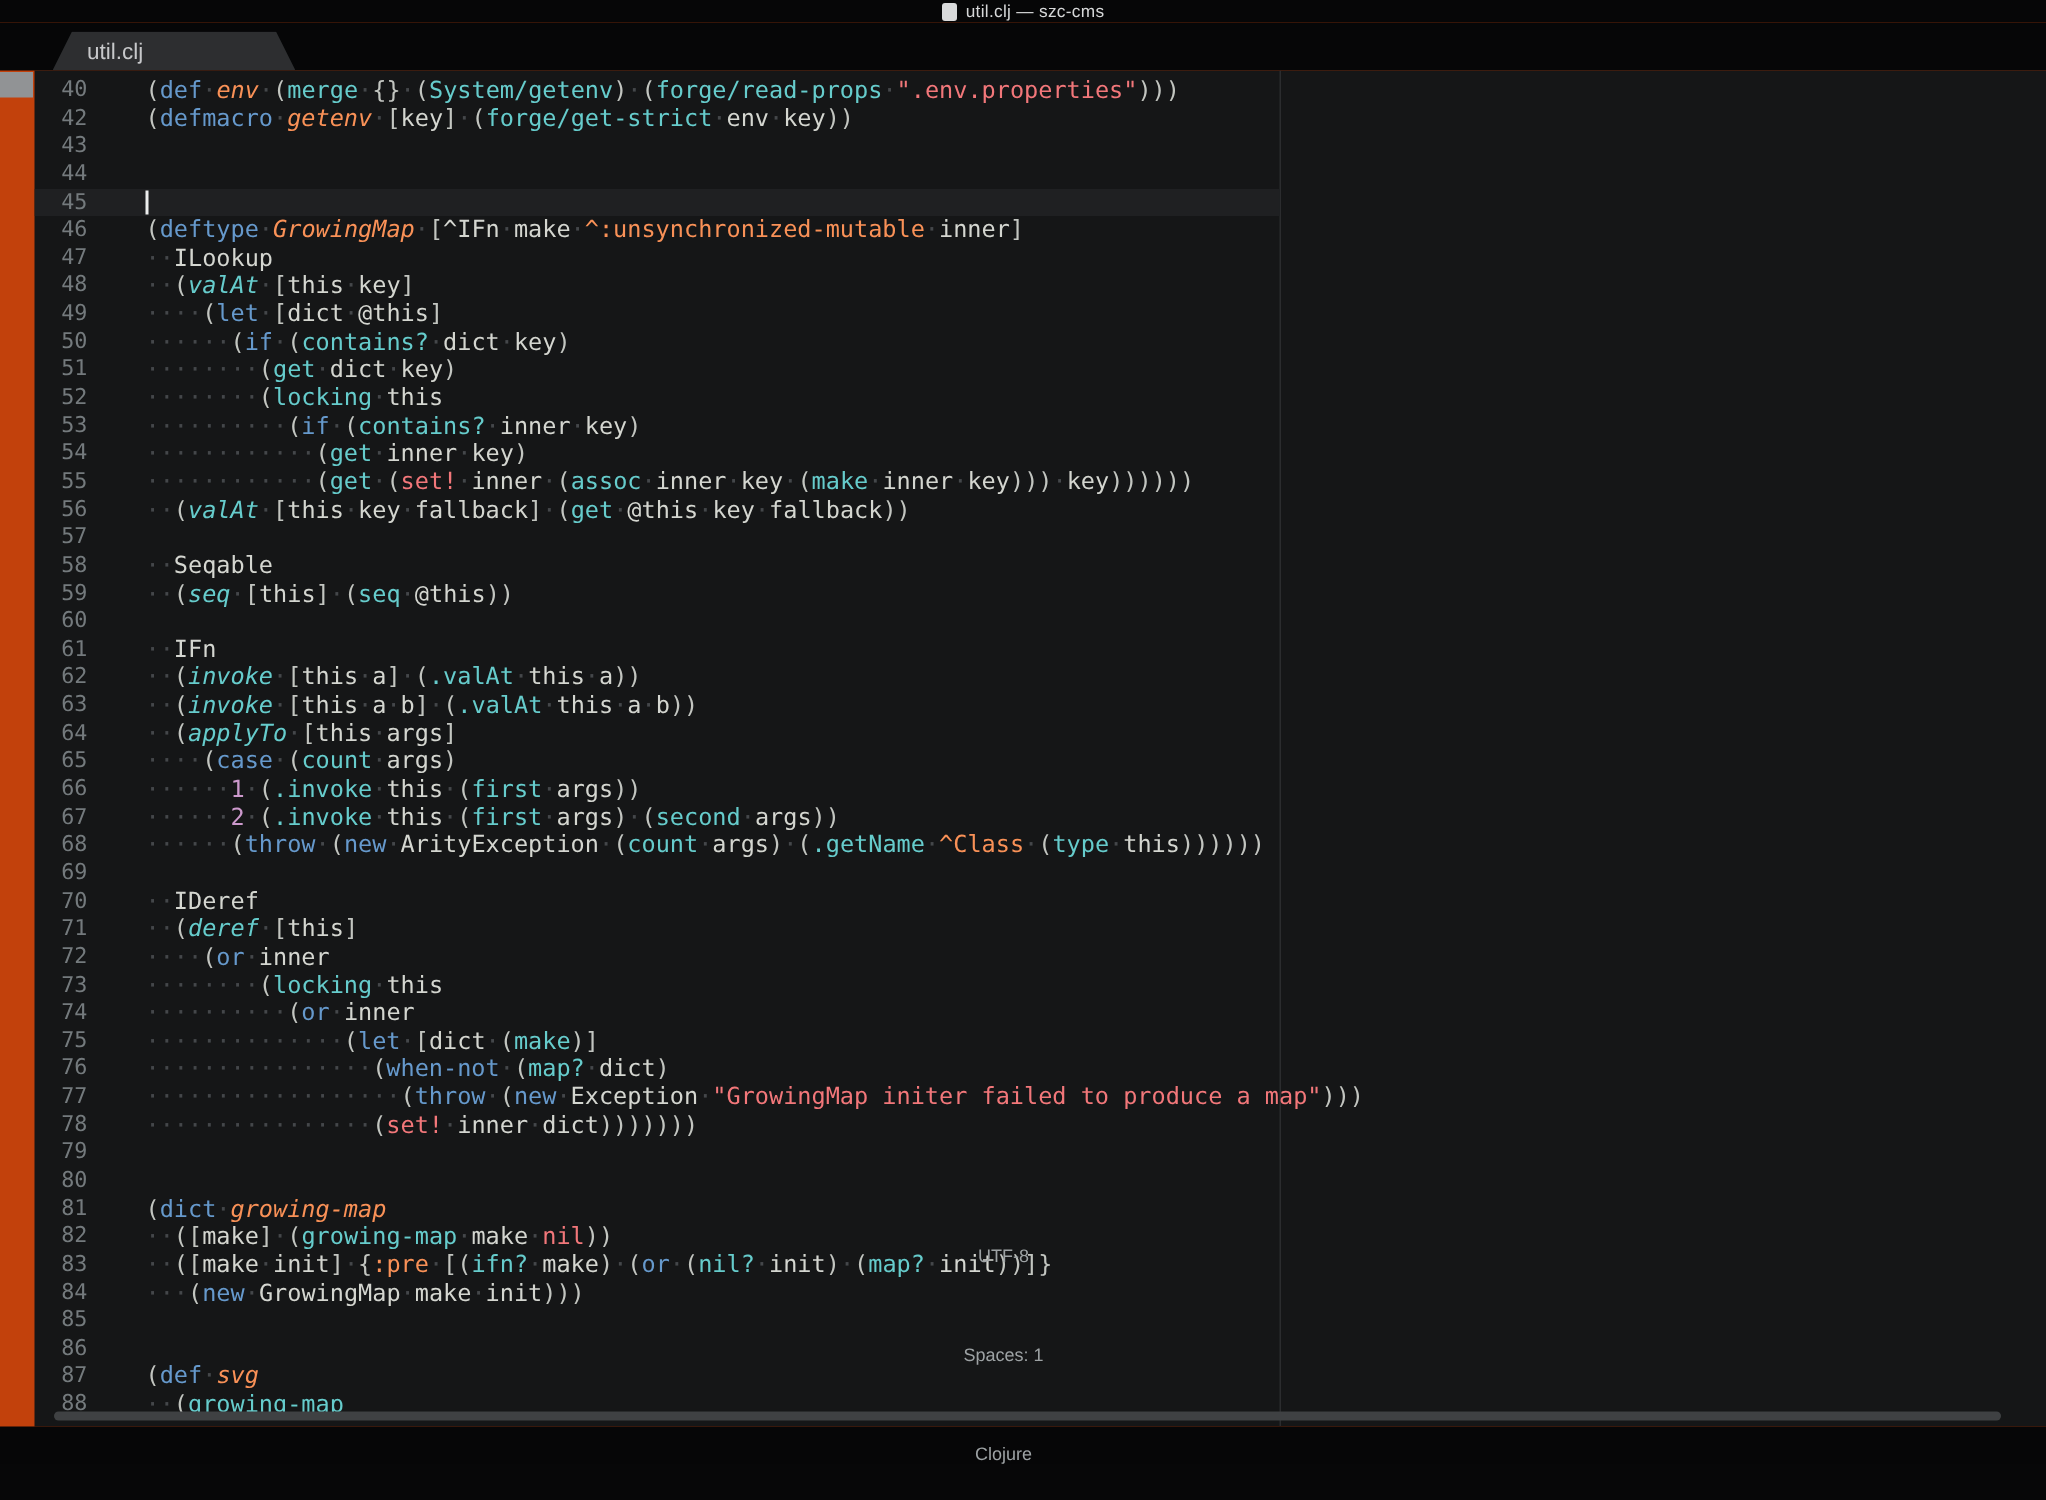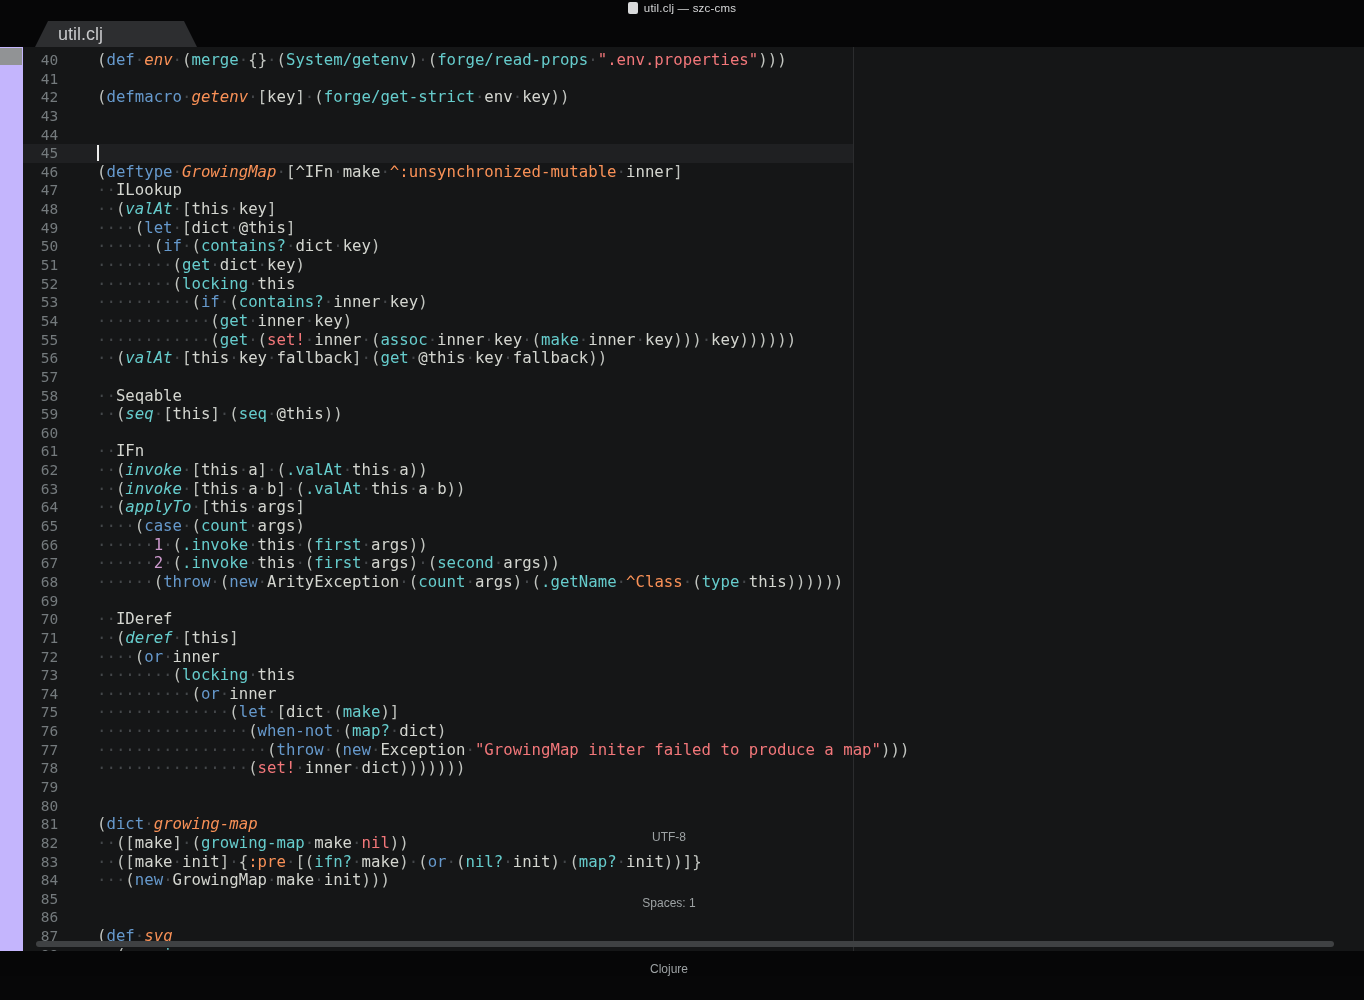--- a/index.html
+++ b/index.html
@@ -1,30 +1,30 @@
 <!DOCTYPE html>
 <html><head>
 <meta charset="utf-8">
 <style>
   html,body{margin:0;padding:0;background:#070708;}
-  .window{position:relative;width:1364px;height:976px;background:#c4b5fd;overflow:hidden;
+  .window{position:relative;width:1364px;height:976px;background:#c2410c;overflow:hidden;
           font-family:"Liberation Sans",sans-serif;}
 
   
   .titlebar{position:absolute;top:0;left:0;right:0;height:15px;display:flex;align-items:center;
             justify-content:center;gap:6px;background:#060607;}
   .doc-icon{width:10px;height:12px;background:#d9dadb;border-radius:2px;display:inline-block;}
   .title-text{font-size:11.5px;color:#d6d7d8;letter-spacing:.2px;}
 
   
   .tabbar{position:absolute;top:15px;left:0;right:0;height:32px;background:#060607;}
   .tab{position:absolute;left:35px;bottom:0;width:162px;height:26px;background:#2d2e30;
        clip-path:polygon(13px 0,149px 0,100% 100%,0 100%);
        display:flex;align-items:center;padding-left:23px;box-sizing:border-box;
-       color:#c7c8ca;font-size:18px;}
+       color:#c7c8ca;font-size:15px;}
 
   
   .corner-box{position:absolute;left:0;top:48px;width:22px;height:17px;background:#919395;}
 
   
   .editor{position:absolute;top:47px;left:23px;right:0;bottom:25px;background:#151617;
           overflow:hidden;padding-top:4px;z-index:0;
           font-family:"DejaVu Sans Mono",monospace;font-size:15.7px;}
   .ruler{position:absolute;left:calc(74px + 80ch);top:0;bottom:0;width:1px;background:#2b2c2e;}
   .row{position:relative;height:18.65px;line-height:18.65px;white-space:pre;}
@@ -73,21 +73,20 @@
       <span>util.clj</span>
     </div>
   </div>
 
   <div class="corner-box"></div>
 
   <div class="editor">
     <div class="ruler"></div>
     <div>
         <div class="row"><span class="gut">40</span><span class="code"><span class="t-p">(</span><span class="t-kw">def</span><span class="t-ws">·</span><span class="t-dn">env</span><span class="t-ws">·</span><span class="t-p">(</span><span class="t-fn">merge</span><span class="t-ws">·</span><span class="t-p">{}</span><span class="t-ws">·</span><span class="t-p">(</span><span class="t-fn">System/getenv</span><span class="t-p">)</span><span class="t-ws">·</span><span class="t-p">(</span><span class="t-fn">forge/read-props</span><span class="t-ws">·</span><span class="t-st">".env.properties"</span><span class="t-p">)))</span></span></div>
-        <div class="row"><span class="gut">41</span><span class="code"></span></div>
         <div class="row"><span class="gut">42</span><span class="code"><span class="t-p">(</span><span class="t-kw">defmacro</span><span class="t-ws">·</span><span class="t-dn">getenv</span><span class="t-ws">·</span><span class="t-p">[</span><span class="t-tx">key</span><span class="t-p">]</span><span class="t-ws">·</span><span class="t-p">(</span><span class="t-fn">forge/get-strict</span><span class="t-ws">·</span><span class="t-tx">env</span><span class="t-ws">·</span><span class="t-tx">key</span><span class="t-p">))</span></span></div>
         <div class="row"><span class="gut">43</span><span class="code"></span></div>
         <div class="row"><span class="gut">44</span><span class="code"></span></div>
         <div class="row current"><span class="gut">45</span><span class="code"><span class="cursor"></span></span></div>
         <div class="row"><span class="gut">46</span><span class="code"><span class="t-p">(</span><span class="t-kw">deftype</span><span class="t-ws">·</span><span class="t-dn">GrowingMap</span><span class="t-ws">·</span><span class="t-p">[</span><span class="t-tx">^IFn</span><span class="t-ws">·</span><span class="t-tx">make</span><span class="t-ws">·</span><span class="t-mt">^:unsynchronized-mutable</span><span class="t-ws">·</span><span class="t-tx">inner</span><span class="t-p">]</span></span></div>
         <div class="row"><span class="gut">47</span><span class="code"><span class="t-ws">··</span><span class="t-tx">ILookup</span></span></div>
         <div class="row"><span class="gut">48</span><span class="code"><span class="t-ws">··</span><span class="t-p">(</span><span class="t-mn">valAt</span><span class="t-ws">·</span><span class="t-p">[</span><span class="t-tx">this</span><span class="t-ws">·</span><span class="t-tx">key</span><span class="t-p">]</span></span></div>
         <div class="row"><span class="gut">49</span><span class="code"><span class="t-ws">····</span><span class="t-p">(</span><span class="t-kw">let</span><span class="t-ws">·</span><span class="t-p">[</span><span class="t-tx">dict</span><span class="t-ws">·</span><span class="t-tx">@this</span><span class="t-p">]</span></span></div>
         <div class="row"><span class="gut">50</span><span class="code"><span class="t-ws">······</span><span class="t-p">(</span><span class="t-kw">if</span><span class="t-ws">·</span><span class="t-p">(</span><span class="t-fn">contains?</span><span class="t-ws">·</span><span class="t-tx">dict</span><span class="t-ws">·</span><span class="t-tx">key</span><span class="t-p">)</span></span></div>
         <div class="row"><span class="gut">51</span><span class="code"><span class="t-ws">········</span><span class="t-p">(</span><span class="t-fn">get</span><span class="t-ws">·</span><span class="t-tx">dict</span><span class="t-ws">·</span><span class="t-tx">key</span><span class="t-p">)</span></span></div>

